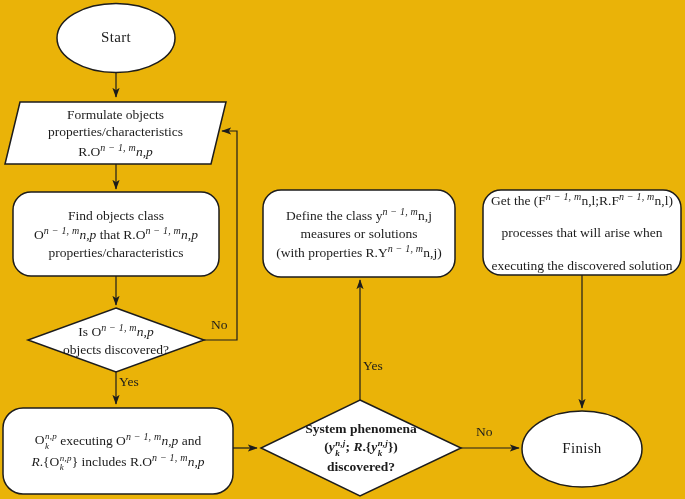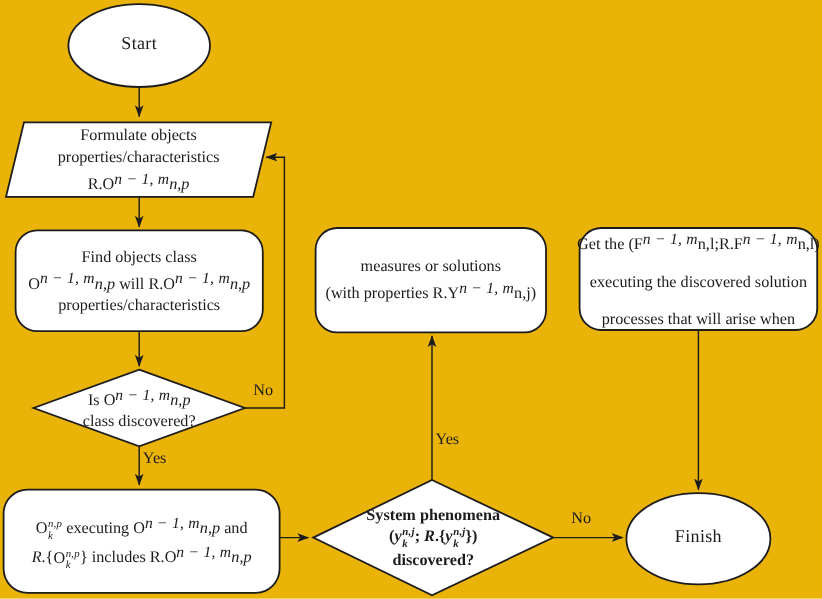--- a/index.html
+++ b/index.html
@@ -11,21 +11,21 @@
   svg.wires{position:absolute;left:0;top:0;width:685px;height:499px;}
   .ntext{
     position:absolute;display:flex;flex-direction:column;
     justify-content:center;align-items:center;text-align:center;
     font-size:13.5px;line-height:1.32;color:#1c1c1c;pointer-events:none;
   }
   .ntext.big{font-size:15px;letter-spacing:0.3px;}
   .tline{white-space:nowrap;}
   .elabel{position:absolute;font-size:13.5px;color:#1c1c1c;pointer-events:none;}
   .mi{font-style:italic;}
-  .msup{font-style:italic;font-size:13px;vertical-align:4.5px;letter-spacing:0.2px;}
+  .msup{font-style:italic;font-size:10px;vertical-align:4.5px;letter-spacing:0.2px;}
   .mstack{display:inline;}
   .mcol{
     display:inline-block;vertical-align:-4.5px;font-size:9px;line-height:1.05;
     font-style:italic;text-align:left;margin-left:0.5px;letter-spacing:0.2px;
   }
   .mcol span{display:block;}
 </style>
 </head>
 <body>
 
@@ -68,49 +68,50 @@
   </div>
 
   <div class="ntext" style="left:10px;top:102px;width:211px;height:62px;">
       <div class="tline"><span>Formulate objects</span></div>
       <div class="tline"><span>properties/characteristics</span></div>
       <div class="tline"><span>R.O</span><span class="msup">n − 1, m</span><span class="mi">n,p</span></div>
     </div>
 
   <div class="ntext" style="left:13px;top:192px;width:206px;height:84px;text-align:center;">
       <div class="tline"><span>Find objects class</span></div>
-      <div class="tline"><span>O</span><span class="msup">n − 1, m</span><span class="mi">n,p</span><span> will R.O</span><span class="msup">n − 1, m</span><span class="mi">n,p</span></div>
+      <div class="tline"><span>O</span><span class="msup">n − 1, m</span><span class="mi">n,p</span><span> that R.O</span><span class="msup">n − 1, m</span><span class="mi">n,p</span></div>
       <div class="tline"><span>properties/characteristics</span></div>
     </div>
 
   <div class="ntext" style="left:28px;top:308px;width:176px;height:64px;">
       <div class="tline"><span>Is O</span><span class="msup">n − 1, m</span><span class="mi">n,p</span></div>
-      <div class="tline"><span>class discovered?</span></div>
+      <div class="tline"><span>objects discovered?</span></div>
     </div>
 
   <div class="ntext" style="left:3px;top:408px;width:230px;height:86px;">
       <div class="tline"><span class="mstack"><span>O</span><span class="mcol"><span>n,p</span><span>k</span></span></span><span> executing O</span><span class="msup">n − 1, m</span><span class="mi">n,p</span><span> and</span></div>
       <div class="tline"><span class="mi">R</span><span>.{</span><span class="mstack"><span>O</span><span class="mcol"><span>n,p</span><span>k</span></span></span><span>} includes R.O</span><span class="msup">n − 1, m</span><span class="mi">n,p</span></div>
     </div>
 
   <div class="ntext" style="left:261px;top:400px;width:200px;height:96px;font-weight:bold;">
       <div class="tline"><span>System phenomena</span></div>
       <div class="tline"><span>(</span><span class="mstack"><span class="mi">y</span><span class="mcol"><span>n,j</span><span>k</span></span></span><span>; </span><span class="mi">R</span><span>.{</span><span class="mstack"><span class="mi">y</span><span class="mcol"><span>n,j</span><span>k</span></span></span><span>})</span></div>
       <div class="tline"><span>discovered?</span></div>
     </div>
 
   <div class="ntext" style="left:263px;top:190px;width:192px;height:87px;">
+      <div class="tline"><span>Define the class y</span><span class="msup">n − 1, m</span><span>n,j</span></div>
       <div class="tline"><span>measures or solutions</span></div>
       <div class="tline"><span>(with properties R.Y</span><span class="msup">n − 1, m</span><span>n,j)</span></div>
     </div>
 
   <div class="ntext" style="left:483px;top:190px;width:198px;height:85px;justify-content:space-between;">
       <div class="tline"><span>Get the (F</span><span class="msup">n − 1, m</span><span>n,l;R.F</span><span class="msup">n − 1, m</span><span>n,l)</span></div>
+      <div class="tline"><span>processes that will arise when</span></div>
       <div class="tline"><span>executing the discovered solution</span></div>
-      <div class="tline"><span>processes that will arise when</span></div>
     </div>
 
   <div class="ntext big" style="left:522px;top:411px;width:120px;height:76px;text-align:center;">
     <span>Finish</span>
   </div>
 
   <div class="elabel" style="left:211px;top:317px;">No</div>
   <div class="elabel" style="left:119px;top:374px;">Yes</div>
   <div class="elabel" style="left:363px;top:358px;">Yes</div>
   <div class="elabel" style="left:476px;top:424px;">No</div>

